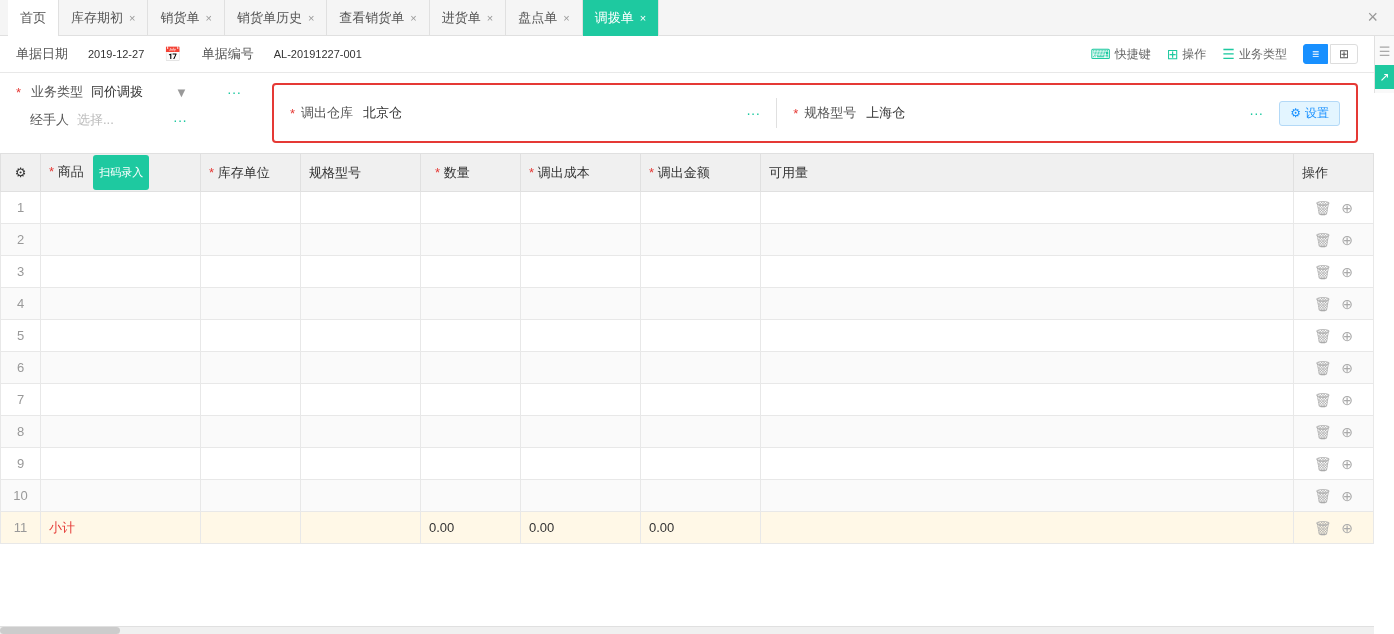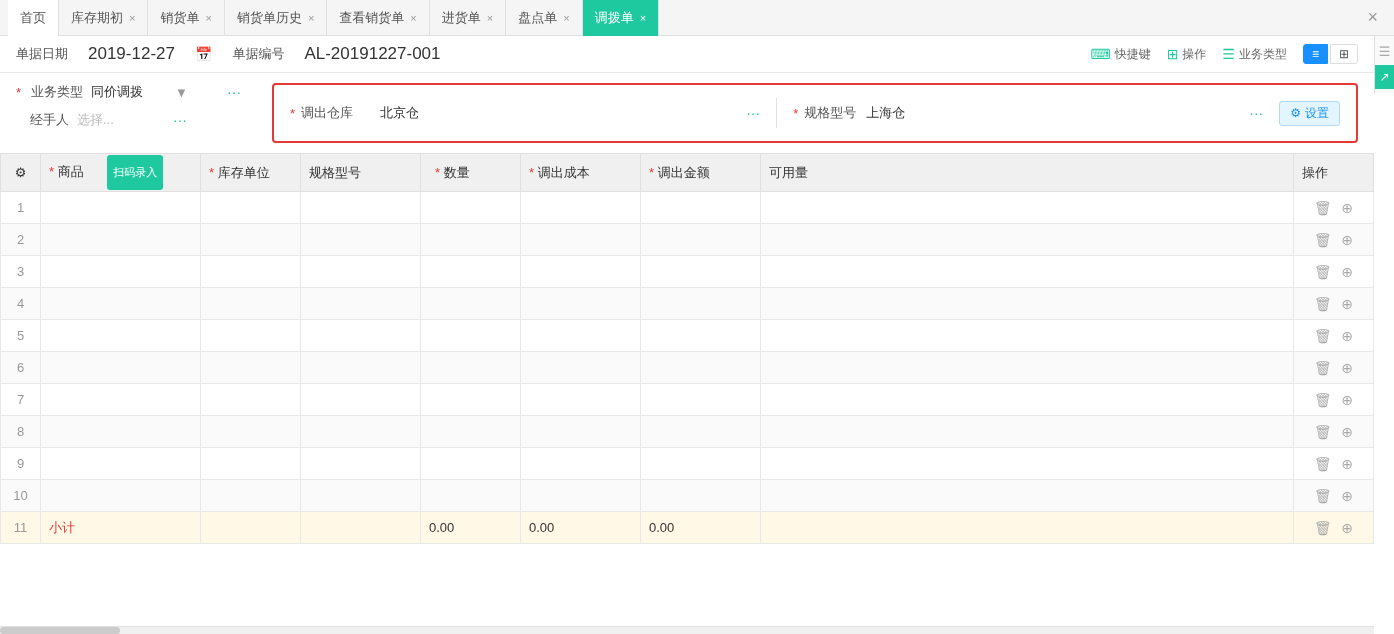--- a/index.html
+++ b/index.html
@@ -47,21 +47,21 @@
       padding: 8px 16px;
       border-bottom: 1px solid #e8e8e8;
       gap: 20px;
     }
     .toolbar-group {
       display: flex;
       align-items: center;
       gap: 20px;
     }
     .toolbar-label { color: #555; font-size: 13px; }
-    .toolbar-value { color: #333; font-size: 17px; }
+    .toolbar-value { color: #333; font-size: 11px; }
     .date-icon {
       color: #1ec9a0;
       cursor: pointer;
       font-size: 14px;
     }
     .toolbar-right {
       margin-left: auto;
       display: flex;
       align-items: center;
       gap: 16px;
@@ -201,21 +201,21 @@
       width: 40px;
     }
     .scan-btn {
       background: #1ec9a0;
       color: #fff;
       border: none;
       border-radius: 3px;
       padding: 10px 6px;
       font-size: 11px;
       cursor: pointer;
-      margin-left: 20px;
+      margin-left: 6px;
     }
     tbody tr {
       height: 32px;
     }
     tbody tr:nth-child(odd) { background: #fff; }
     tbody tr:nth-child(even) { background: #fafafa; }
     tbody tr.subtotal-row { background: #fff8e7; }
     tbody td {
       border: 1px solid #e8e8e8;
       padding: 0 8px;
@@ -378,21 +378,21 @@
         <span class="field-label" style="margin-left:14px;">经手人</span>
         <span class="person-placeholder" style="min-width:80px;">选择...</span>
         <span class="ellipsis-btn">···</span>
       </div>
     </div>
 
     <div class="form-right">
       <div class="warehouse-section">
         <span class="required">*</span>
         <span class="field-label">调出仓库</span>
-        <span class="field-value" style="margin-left:23px;">北京仓</span>
+        <span class="field-value" style="margin-left:6px;">北京仓</span>
         <span class="ellipsis-btn" style="margin-left:auto;">···</span>
       </div>
       <div class="warehouse-divider"></div>
       <div class="warehouse-right">
         <span class="required">*</span>
         <span class="field-label">规格型号</span>
         <span class="field-value" style="margin-left:6px;">上海仓</span>
         <span class="ellipsis-btn" style="margin-left:auto;">···</span>
       </div>
       <button class="settings-btn-blue" style="margin-left:16px;">

